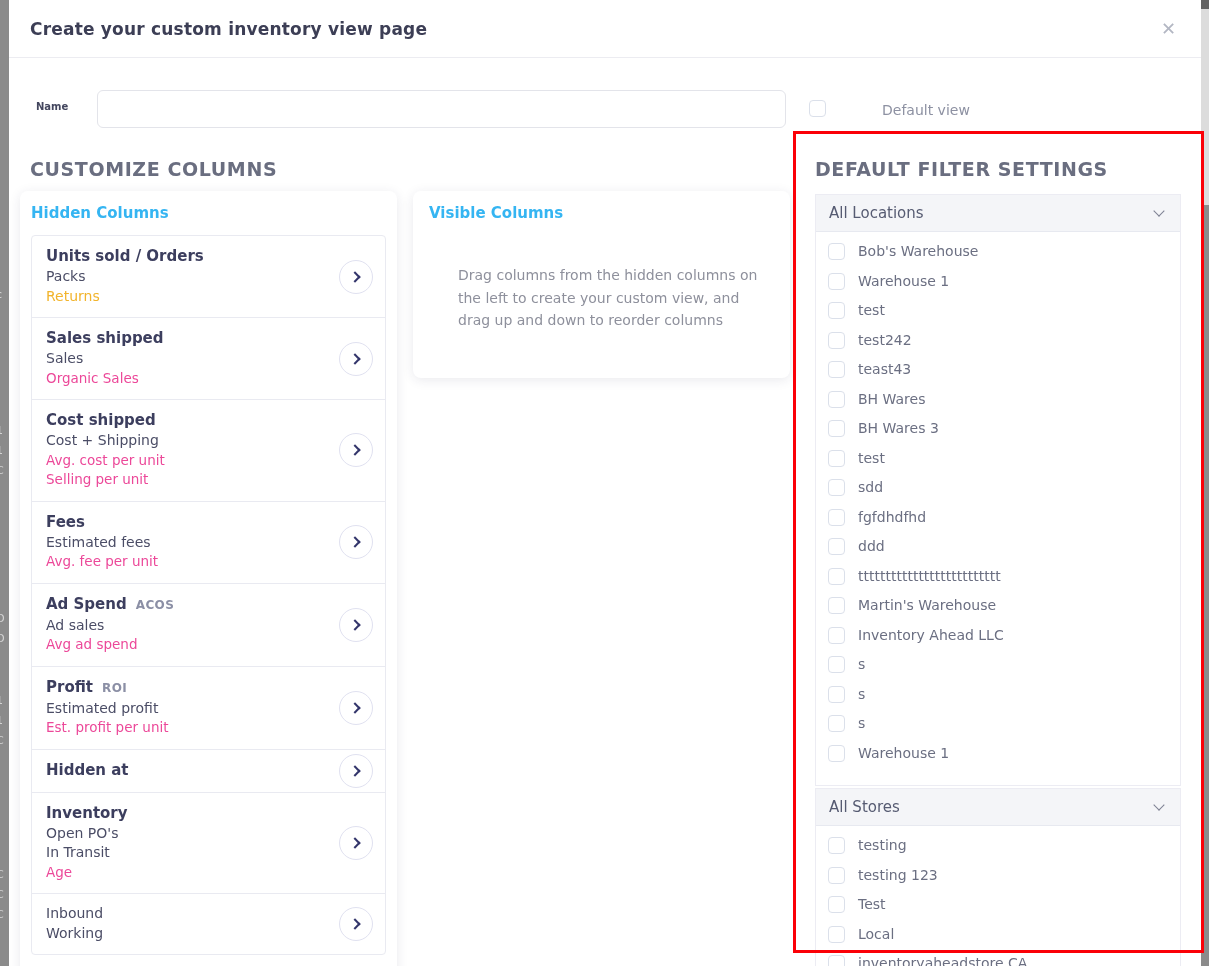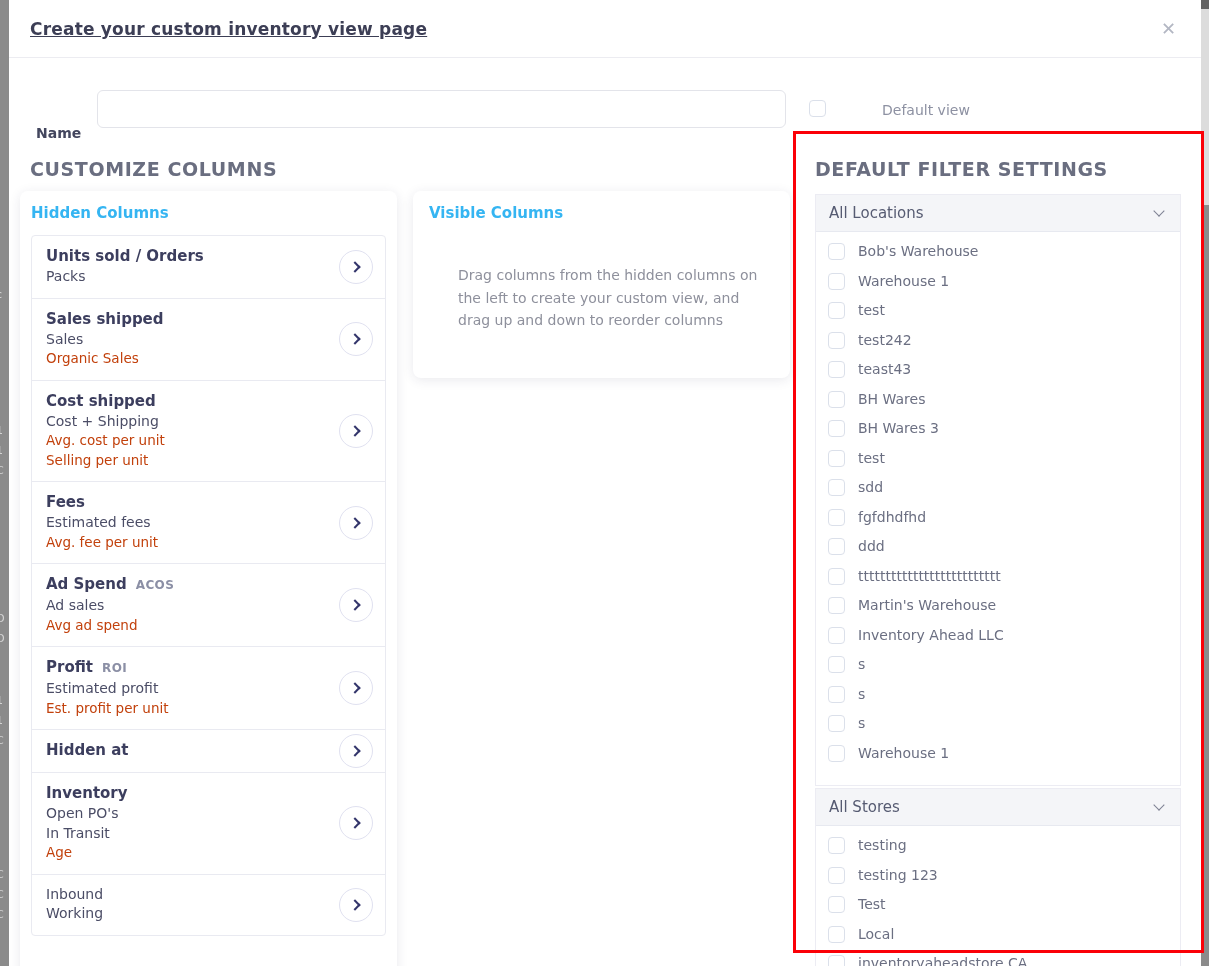--- a/index.html
+++ b/index.html
@@ -10,25 +10,25 @@
   
   #bg-left { position:absolute; left:0; top:0; width:9px; height:966px; background:#8b8b8b; overflow:hidden; }
   #bg-left span { position:absolute; left:-4px; color:#e6e6e6; opacity:.8; font-size:11px; }
   #scroll-strip { position:absolute; left:1201px; top:0; width:8px; height:966px; background:#8b8b8b; }
   #scroll-cap { position:absolute; left:0; top:0; width:8px; height:9px; background:#636363; }
   #scroll-thumb { position:absolute; left:0; top:9px; width:8px; height:196px; background:#dcdcdc; }
 
   
   #modal { position:absolute; left:9px; top:0; width:1192px; height:966px; background:#ffffff; }
   #modal-header { position:absolute; left:0; top:0; width:100%; height:58px; border-bottom:1px solid #ececf1; }
-  #modal-title { position:absolute; left:21px; top:19px; font-size:17px; font-weight:600; color:var(--title-dark); letter-spacing:.2px;text-decoration:underline; }
+  #modal-title { position:absolute; left:21px; top:19px; font-size:17px; font-weight:600; color:var(--title-dark); letter-spacing:.2px; }
   #close-btn { position:absolute; right:25px; top:18px; font-size:18px; color:#b3b7c3; cursor:pointer; }
 
   
-  #name-label { position:absolute; left:27px; top:101px; font-size:14px; font-weight:600; color:#43465e;margin-top:24px; }
+  #name-label { position:absolute; left:27px; top:101px; font-size:10px; font-weight:600; color:#43465e; }
   #name-input { position:absolute; left:88px; top:90px; width:689px; height:38px; border:1px solid #e3e4ea; border-radius:6px; font-size:14px; padding:0 12px; color:#43465e; outline:none; }
   .cb { display:inline-block; width:17px; height:17px; background:#fff; border:1px solid #dbe0ea; border-radius:4px; flex:0 0 17px; }
   #default-view-cb { position:absolute; left:800px; top:100px; }
   #default-view-label { position:absolute; left:825px; top:102px; font-size:14px; color:#8d91a2;margin-left:48px; }
 
   .section-heading { position:absolute; font-size:19px; font-weight:600; color:#6a6e80; letter-spacing:.6px; }
   #customize-heading { left:21px; top:158px; }
   #filter-heading { left:806px; top:158px; }
 
   .panel { position:absolute; background:#fff; border-radius:8px; box-shadow:0 2px 12px rgba(40,40,80,.10); }
@@ -37,21 +37,21 @@
   .panel-title { font-size:15px; font-weight:600; color:var(--accent-blue); }
 
   
   #hidden-cards { margin-top:13px; border:1px solid #e9eaf1; border-radius:4px; background:#fff; }
   .card { position:relative; padding:10px 56px 11px 14px; border-bottom:1px solid #e9eaf1; }
   .card:last-child { border-bottom:none; }
   .card-title { font-size:15px; font-weight:600; color:#3c3e5e; line-height:21px; }
   .card-tag { font-size:12px; font-weight:600; color:#8b8fa5; margin-left:9px; letter-spacing:.4px; }
   .card-sub { font-size:14px; line-height:19.5px; }
   .tone-default { color:#4b4d66; }
-  .tone-muted { color:#c2410c; font-size:13.5px; }
+  .tone-muted { color:#ec4899; font-size:13.5px; }
   .tone-warning { color:var(--accent-orange); }
   .chev-btn { position:absolute; right:12px; top:50%; margin-top:-17px; width:34px; height:34px; border-radius:50%; border:1px solid #e0e1f0; background:#fff; cursor:pointer; }
   .chev-right { position:absolute; left:11px; top:12px; width:8px; height:8px; border-top:2px solid #33356b; border-right:2px solid #33356b; transform:rotate(45deg); }
 
   
   #visible-placeholder { margin:42px 0 0 29px; width:318px; font-size:14px; line-height:22.5px; color:#8e909c; }
   #visible-placeholder div { white-space:nowrap; }
 
   
   .filter-section { position:absolute; width:366px; border:1px solid #ececf3; background:#fff; }
@@ -101,20 +101,21 @@
 
     <div id="customize-heading" class="section-heading">CUSTOMIZE COLUMNS</div>
     <div id="filter-heading" class="section-heading">DEFAULT FILTER SETTINGS</div>
 
     <div id="hidden-panel" class="panel">
       <div class="panel-title">Hidden Columns</div>
       <div id="hidden-cards">
           <div class="card">
             <div class="card-title">Units sold / Orders</div>
             <div class="card-sub tone-default">Packs</div>
+            <div class="card-sub tone-warning">Returns</div>
             <div class="chev-btn">
               <span class="chev-right"></span>
             </div>
           </div>
           <div class="card">
             <div class="card-title">Sales shipped</div>
             <div class="card-sub tone-default">Sales</div>
             <div class="card-sub tone-muted">Organic Sales</div>
             <div class="chev-btn">
               <span class="chev-right"></span>

